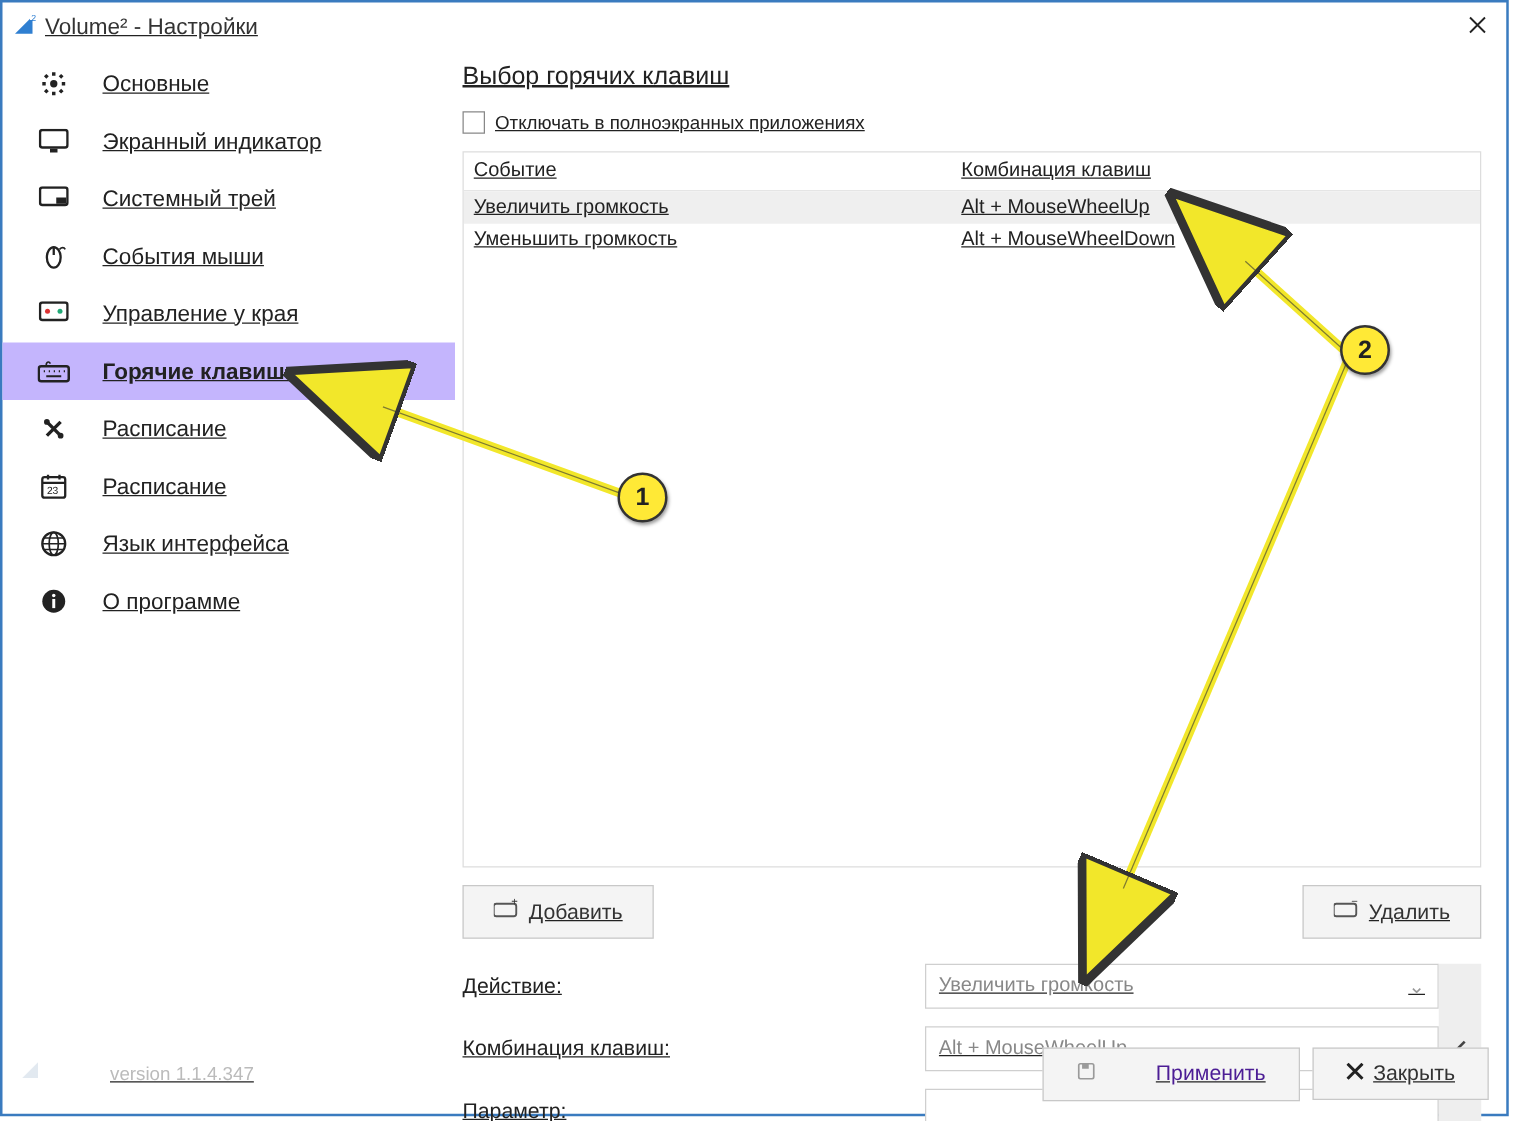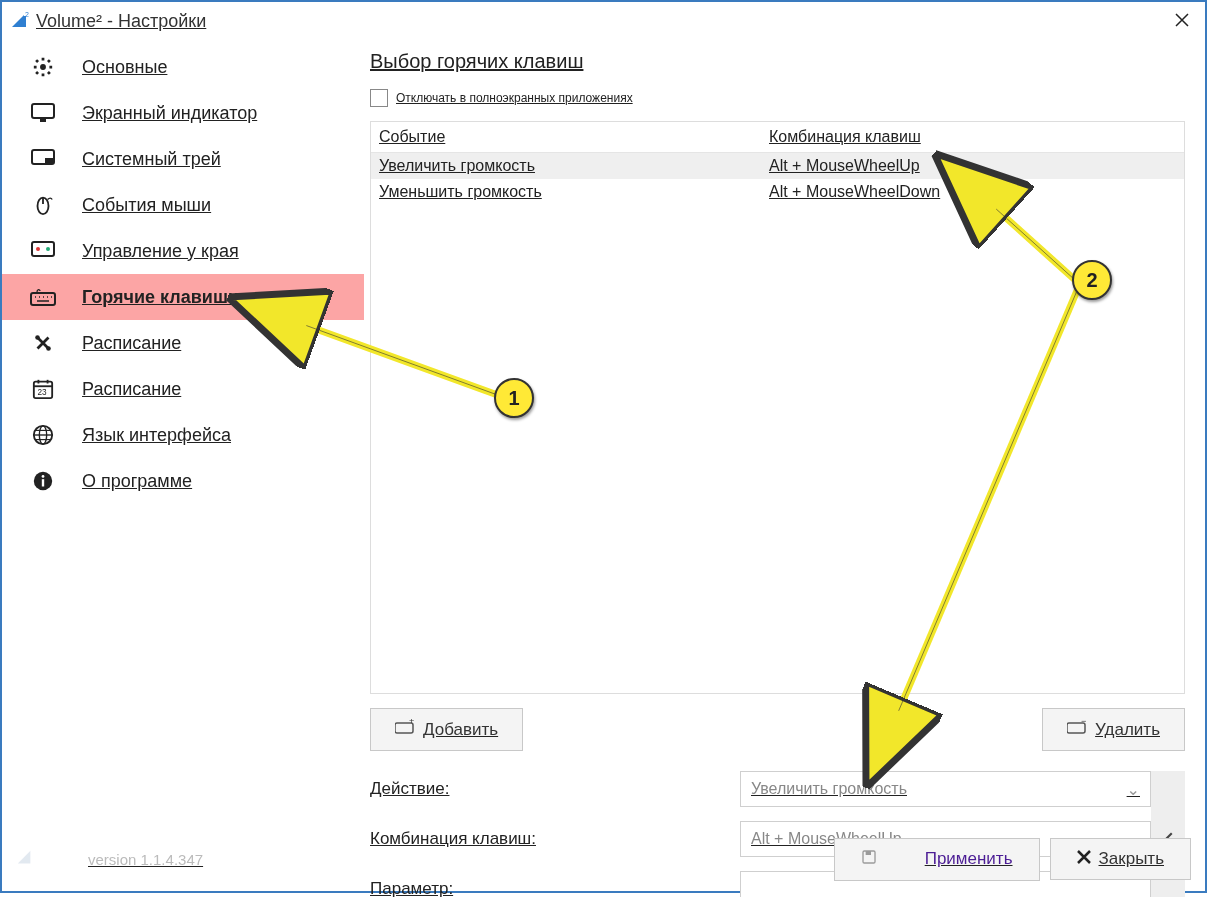--- a/index.html
+++ b/index.html
@@ -52,21 +52,21 @@
 }
 .nav-item {
   display: flex;
   align-items: center;
   gap: 26px;
   padding: 12px 28px;
   font-size: 18px;
   cursor: pointer;
 }
 .nav-item.active {
-  background: #fca5a5;
+  background: #c4b5fd;
   font-weight: 600;
 }
 .nav-icon {
   width: 26px;
   height: 22px;
   display: inline-flex;
   align-items: center;
   justify-content: center;
   font-size: 20px;
   color: #222;
@@ -80,21 +80,21 @@
 .page-title {
   font-size: 20px;
   text-align: left;
   margin: 4px 0 16px 0;
   font-weight: 400;
 }
 .checkbox-row {
   display: flex;
   align-items: center;
   gap: 8px;
-  font-size: 12px;
+  font-size: 15px;
   margin-bottom: 14px;
 }
 .chk {
   width: 18px;
   height: 18px;
   border: 1px solid #888;
   display: inline-block;
 }
 .table {
   border: 1px solid #ddd;

